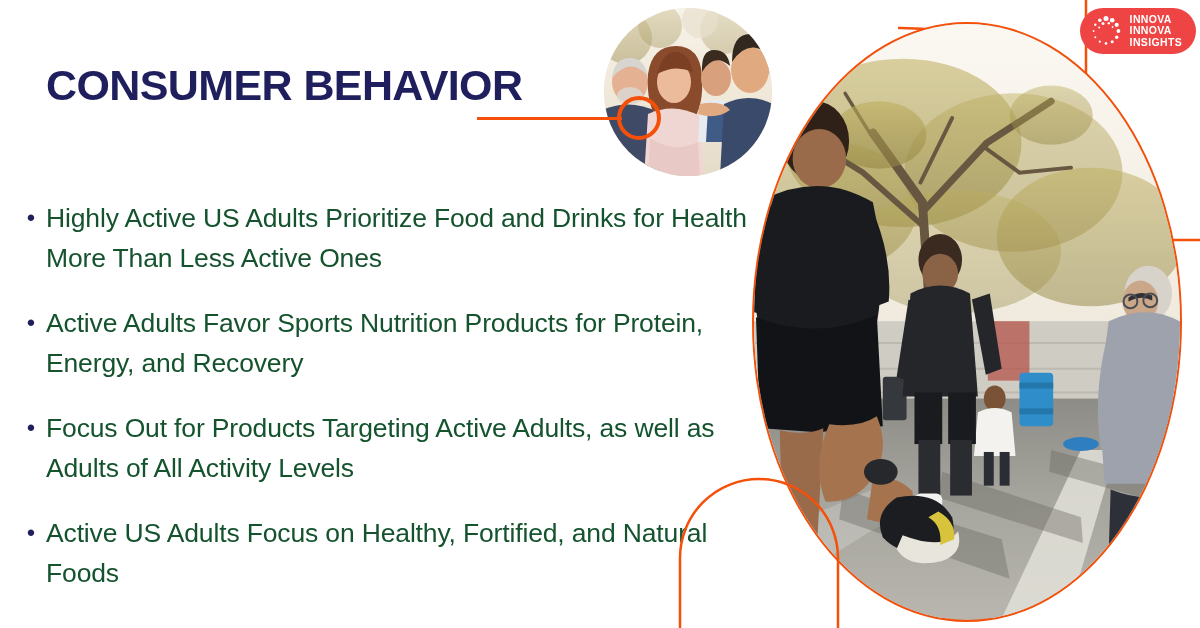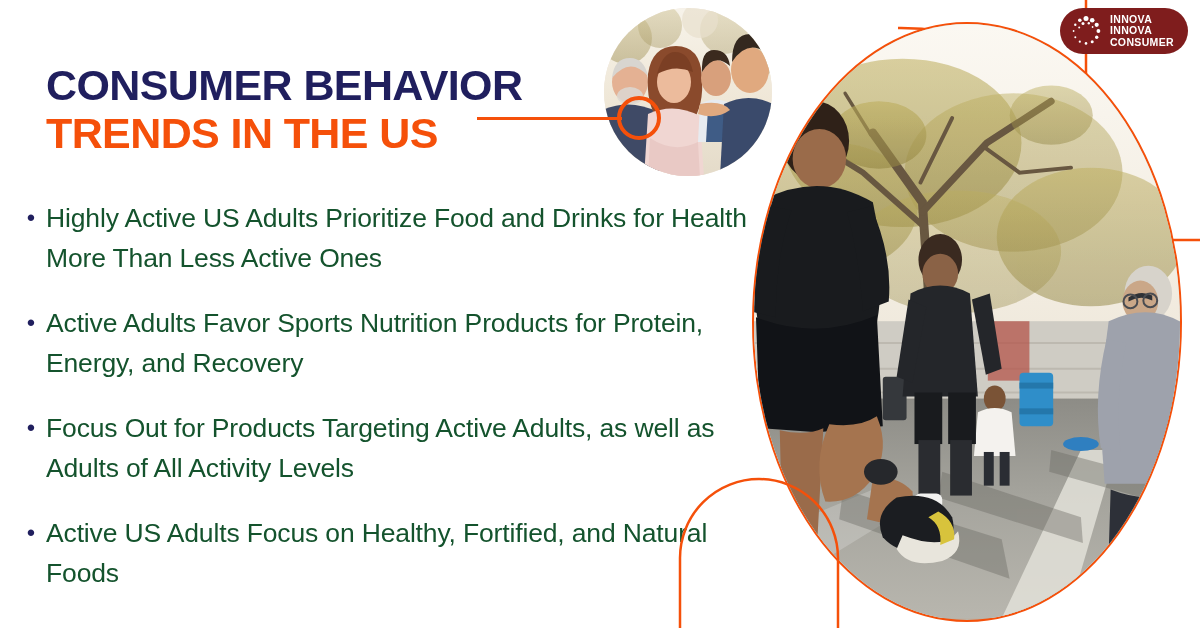--- a/index.html
+++ b/index.html
@@ -132,26 +132,26 @@
     top: 117px;
     width: 145px;
     height: 3px;
     background: #F5500A;
     z-index: 7;
   }
 
   
   #logo {
     position: absolute;
-    right: 12px;
+    right: 4px;
     top: 8px;
     height: 46px;
     display: flex;
     align-items: center;
-    background: #7f1d1d;
+    background: #ef4444;
     border-radius: 23px;
     padding: 0 14px 0 10px;
     z-index: 10;
   }
   #logo-mark {
     flex: 0 0 auto;
     width: 32px;
     height: 32px;
     margin-right: 8px;
   }
@@ -351,21 +351,20 @@
 
   <svg class="deco-svg deco-over" viewBox="0 0 1200 628">
 
     <g>
       <path d="M 680 628 L 680 558 A 79 79 0 0 1 838 558 L 838 628" fill="none" stroke="#F5500A" stroke-width="2.5"></path>
     </g>
   </svg>
 
   <div id="headline">
     <span class="title-line title-line-1">CONSUMER BEHAVIOR</span>
-    <span class="title-line title-line-2">TRENDS IN THE US</span>
   </div>
 
   <div id="headline-connector"></div>
   <div id="photo-highlight-ring"></div>
 
   <div id="bullets">
 
     <div class="bullet-row">
       <span class="bullet-dot">•</span>
       <span class="bullet-text">Highly Active US Adults Prioritize Food and Drinks for Health More Than Less Active Ones</span>
@@ -405,17 +404,17 @@
         <circle cx="9.8" cy="5.3" r="1.8"></circle>
         <circle cx="13.0" cy="8.6" r="1.5"></circle>
         <circle cx="18.8" cy="8.2" r="1.2"></circle>
         <circle cx="9.2" cy="12.6" r="1.0"></circle>
         <circle cx="22.6" cy="12.0" r="0.9"></circle>
       </g>
     </svg>
     <div id="logo-text">
       <span>INNOVA</span>
       <span>INNOVA</span>
-      <span>CONSUMER</span>
+      <span>INSIGHTS</span>
     </div>
   </div>
 
 </div>
 
 </body></html>

